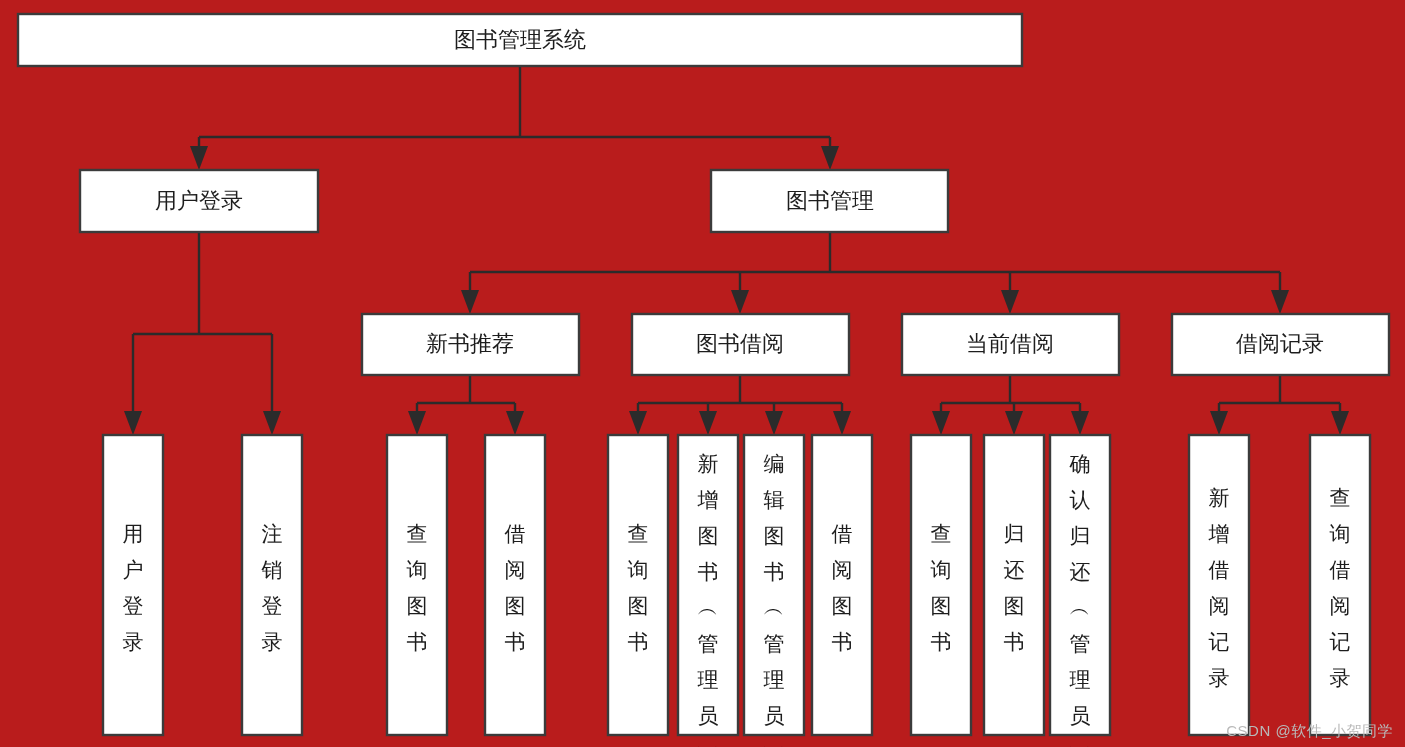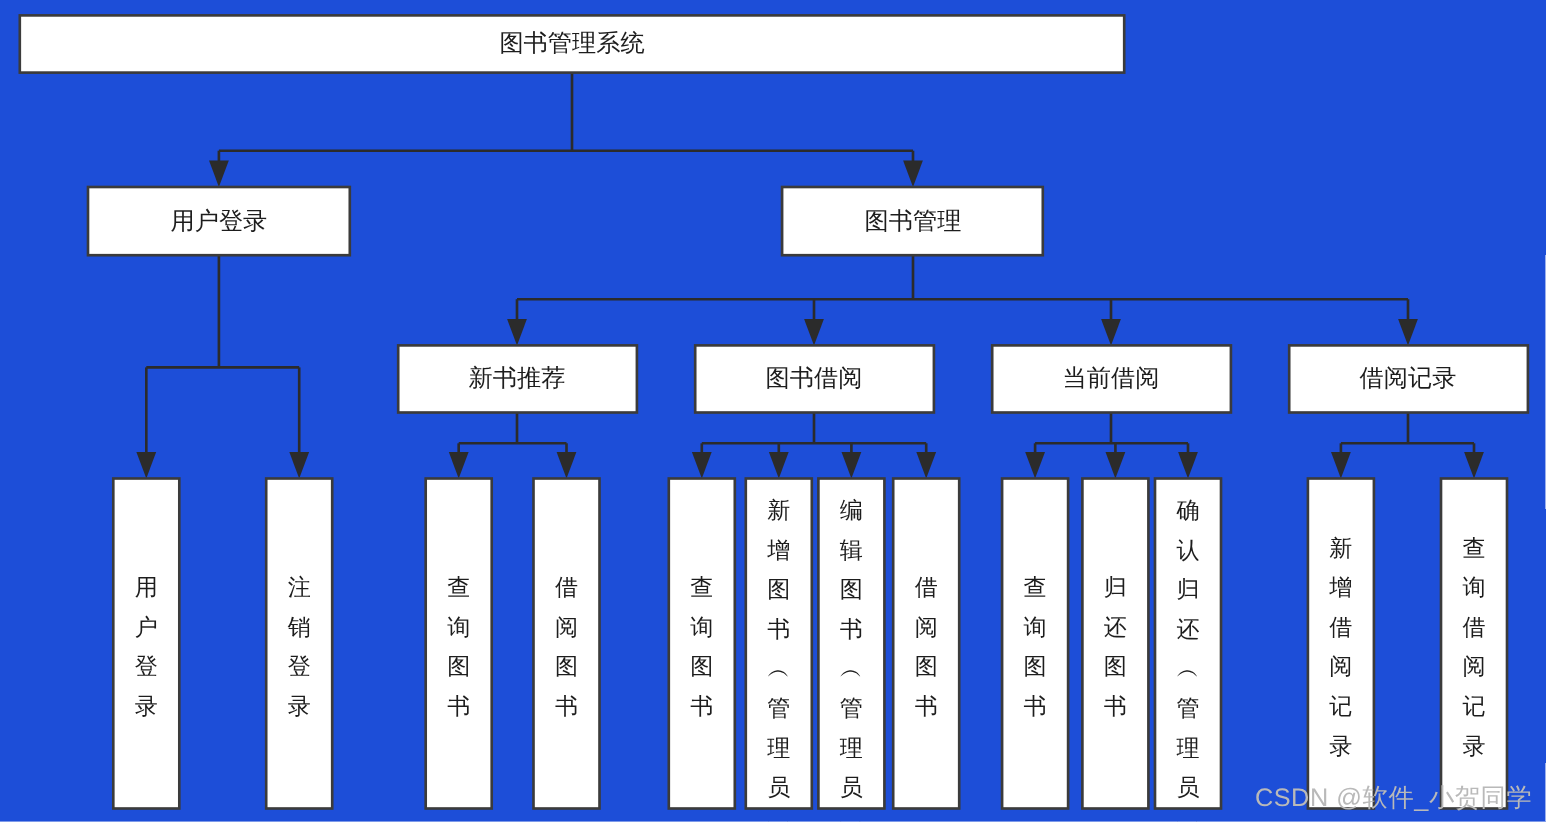--- a/index.html
+++ b/index.html
@@ -7,21 +7,21 @@
     padding: 0;
     background: #ffffff;
   }
   body {
     font-family: "Liberation Sans", "DejaVu Sans", sans-serif;
   }
   #diagram-root {
     position: relative;
     width: 1405px;
     height: 747px;
-    background: #1d4ed8;
+    background: #b91c1c;
     overflow: hidden;
   }
   svg#tree-svg {
     position: absolute;
     top: 0;
     left: 0;
     width: 1405px;
     height: 747px;
     display: block;
   }
@@ -51,21 +51,21 @@
     font-family: "Liberation Sans", "DejaVu Sans", sans-serif;
     font-size: 21px;
     fill: #1d1d1d;
     text-anchor: middle;
   }
   .watermark {
     position: absolute;
     right: 12px;
     bottom: 6px;
     font-family: "Liberation Sans", "DejaVu Sans", sans-serif;
-    font-size: 23px;
+    font-size: 15px;
     color: #b9b9b9;
     letter-spacing: 0.5px;
     white-space: nowrap;
     pointer-events: none;
   }
 </style>
 </head>
 <body>
 
 <div id="diagram-root">

